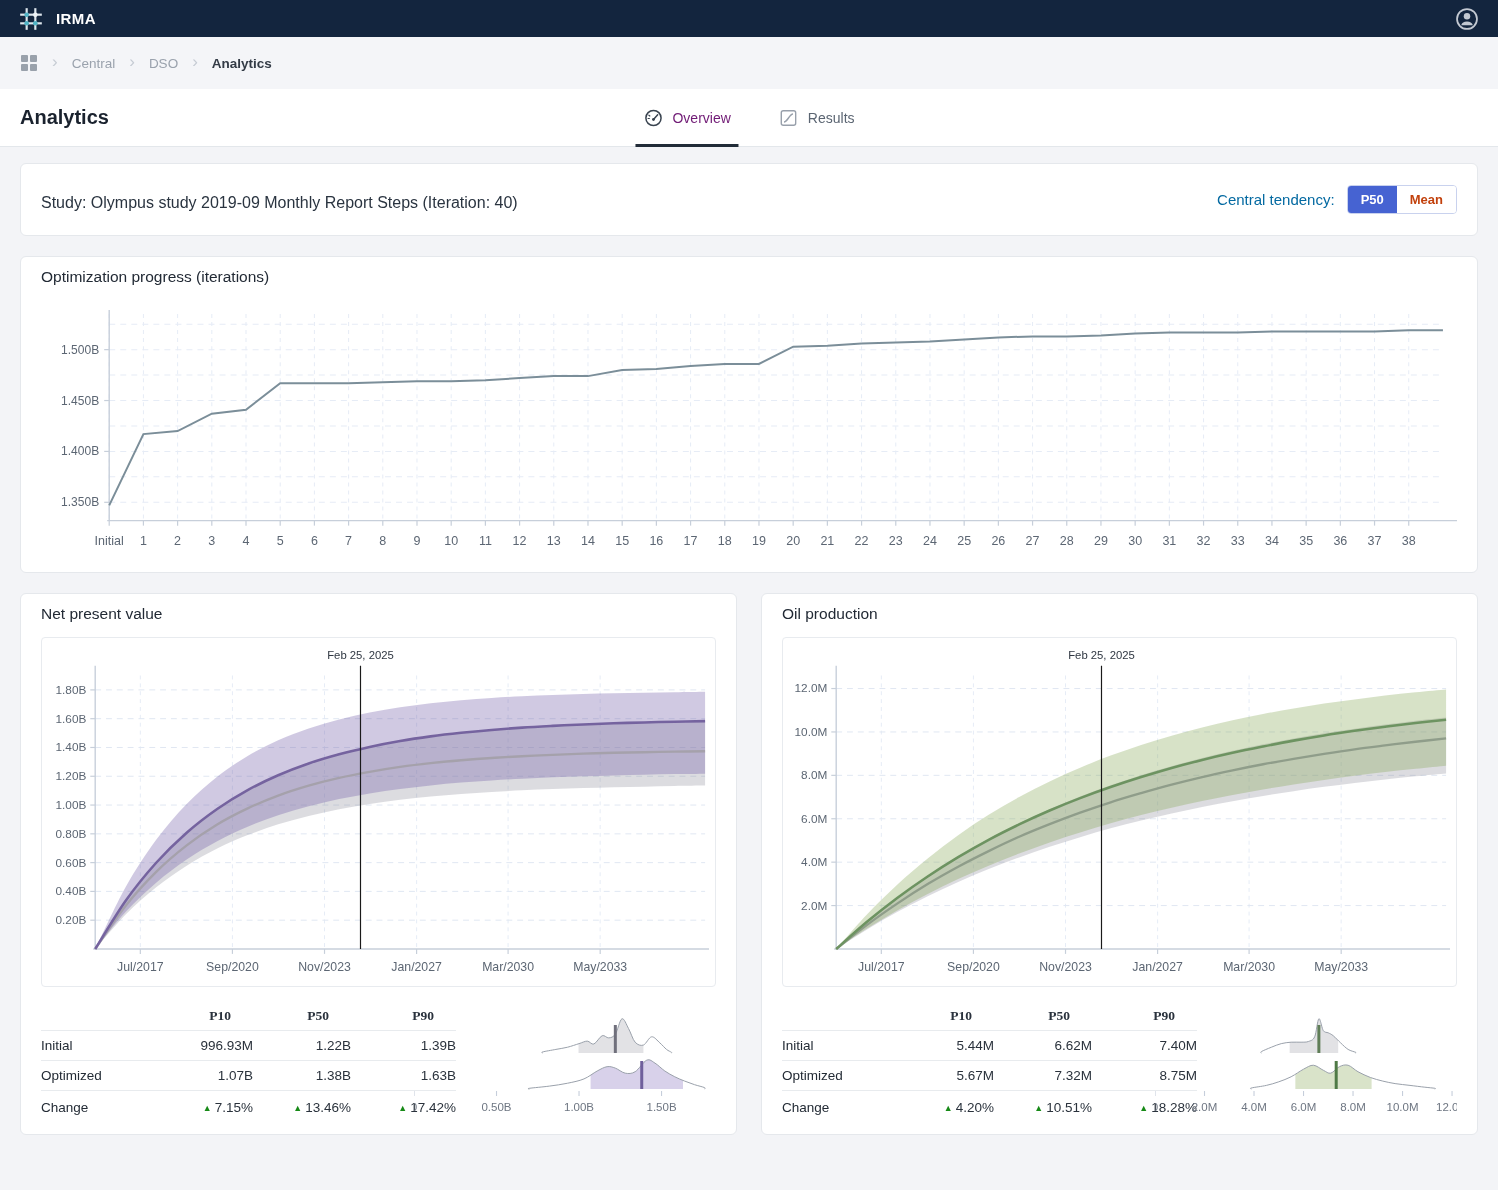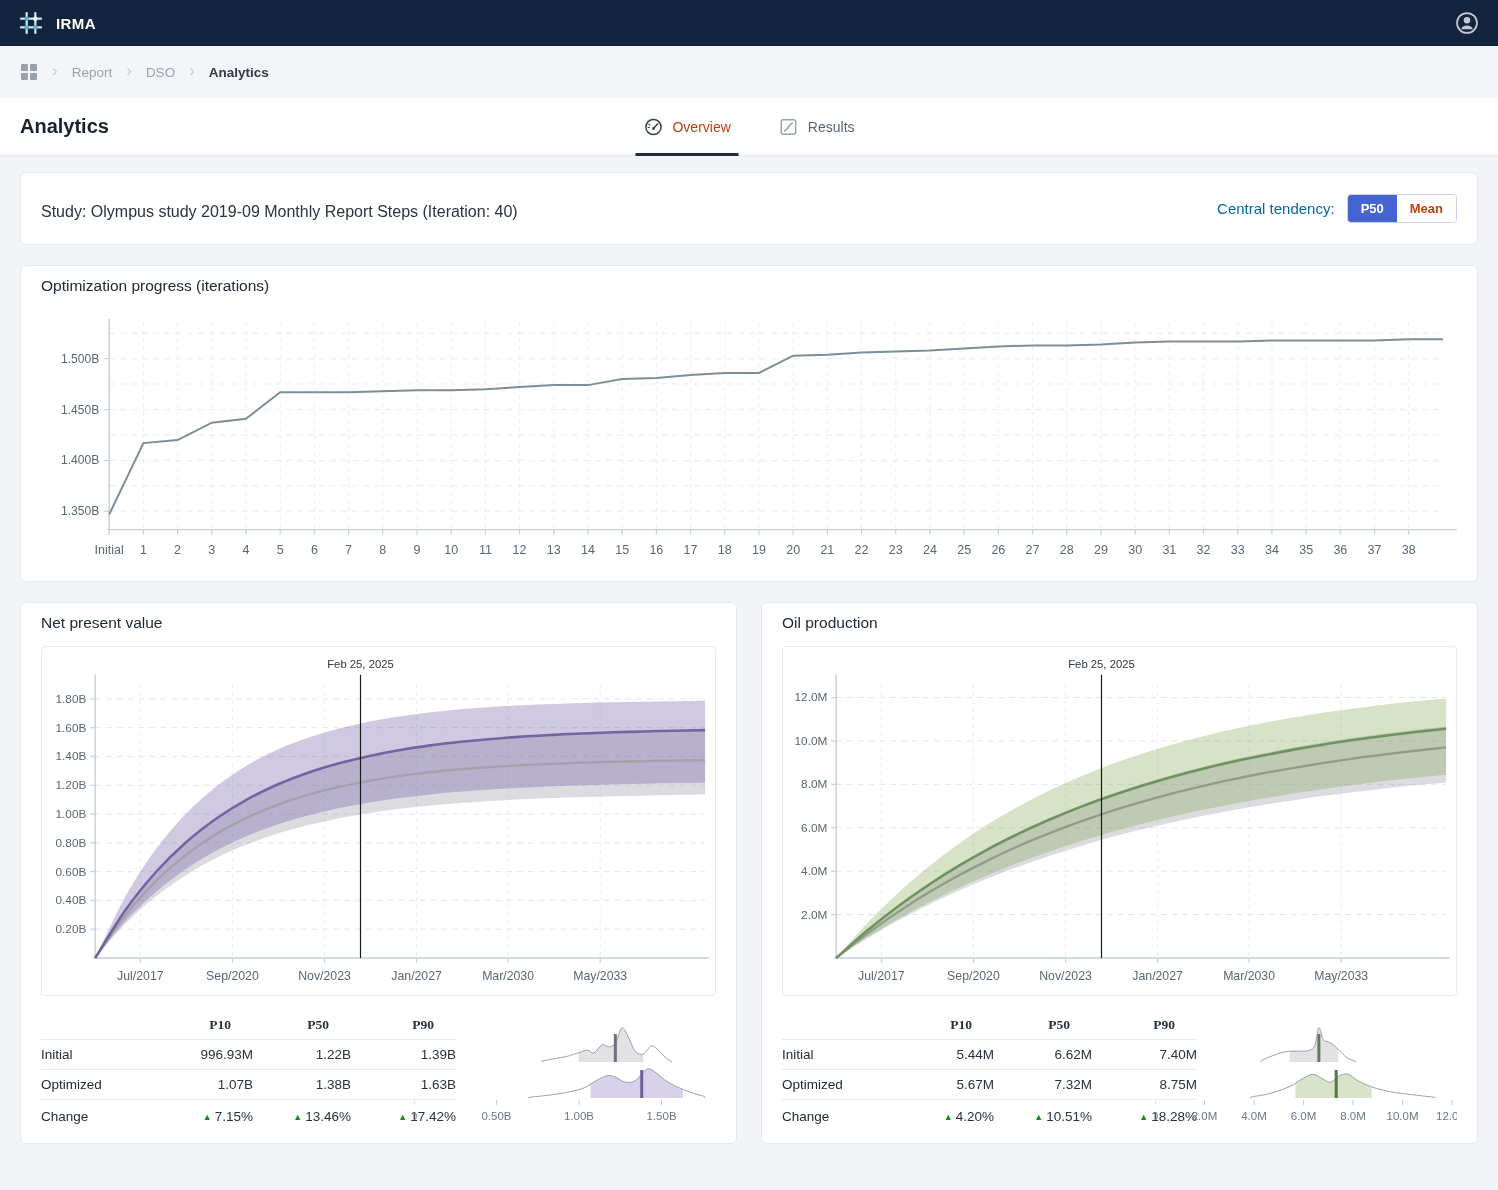--- a/index.html
+++ b/index.html
@@ -1,36 +1,36 @@
 <!DOCTYPE html>
 <html><head>
 <meta charset="utf-8">
 <style>
   * { margin:0; padding:0; box-sizing:border-box; }
   html,body { width:1498px; }
   body { font-family:"Liberation Sans", sans-serif; background:#f3f4f7; color:#2a323d; }
 
   
-  .topbar { height:46px; background:#13253e; display:flex; align-items:center; justify-content:space-between; padding:0 18px;gap:32px; }
+  .topbar { height:37px; background:#13253e; display:flex; align-items:center; justify-content:space-between; padding:0 18px;gap:32px; }
   .brand { display:flex; align-items:center; gap:12px; }
   .brand span { color:#fff; font-weight:700; font-size:15px; letter-spacing:.4px; }
   .userbtn { width:26px; height:26px; cursor:pointer; }
 
   
   .crumbbar { height:52px; display:flex; align-items:center; gap:14px; padding:0 20px; background:#f4f5f8; }
   .crumb-item { font-size:13.5px; color:#9aa2ad; cursor:pointer; }
   .crumb-item.active { color:#333b46; font-weight:700; }
   .crumb-sep { color:#c6ccd4; font-size:17px; margin-top:-2px; }
 
   
   .titlerow { position:relative; height:58px; background:#fff; border-bottom:1px solid #e3e7eb; display:flex; align-items:center; padding:0 20px; }
   .titlerow h1 { font-size:20px; font-weight:700; color:#1a222e; }
   .tabs { position:absolute; left:50%; transform:translateX(-50%); top:0; height:100%; display:flex; gap:44px; }
   .tab { position:relative; height:100%; display:flex; align-items:center; gap:9px; cursor:pointer; font-size:14px; color:#5b6572; padding:0 2px; }
-  .tab.active { color:#c2410c; font-weight:500; }
+  .tab.active { color:#701a75; font-weight:500; }
   .tab .tabline { position:absolute; left:-6px; right:-6px; bottom:-1px; height:3px; background:#222c38; }
 
   main { padding:16px 20px 24px; }
   .card { background:#fff; border:1px solid #e5e8ec; border-radius:6px; padding:9px 20px; }
 
   
   .studybar { display:flex; justify-content:space-between; align-items:center; padding:21px 20px; margin-bottom:20px; }
   .study-label { font-size:16px; color:#2a3440;margin-top:6px; }
   .ct { display:flex; align-items:center; gap:12px; }
   .ct-label { font-size:15px; color:#0369a1; }
@@ -83,21 +83,21 @@
 
 <nav class="crumbbar">
   <svg width="18" height="18" viewBox="0 0 18 18">
     <rect x="1" y="1" width="7" height="7" rx="1" fill="#99a1ab"></rect>
     <rect x="10" y="1" width="7" height="7" rx="1" fill="#99a1ab"></rect>
     <rect x="1" y="10" width="7" height="7" rx="1" fill="#99a1ab"></rect>
     <rect x="10" y="10" width="7" height="7" rx="1" fill="#99a1ab"></rect>
   </svg>
   <span id="crumb-items" style="display:flex;align-items:center;gap:14px;">
       <span class="crumb-sep">›</span>
-      <span class="crumb-item">Report</span>
+      <span class="crumb-item">Central</span>
       <span class="crumb-sep">›</span>
       <span class="crumb-item">DSO</span>
       <span class="crumb-sep">›</span>
       <span class="crumb-item active">Analytics</span>
     </span>
 </nav>
 
 <div class="titlerow">
   <h1>Analytics</h1>
   <div class="tabs" id="tabs">

